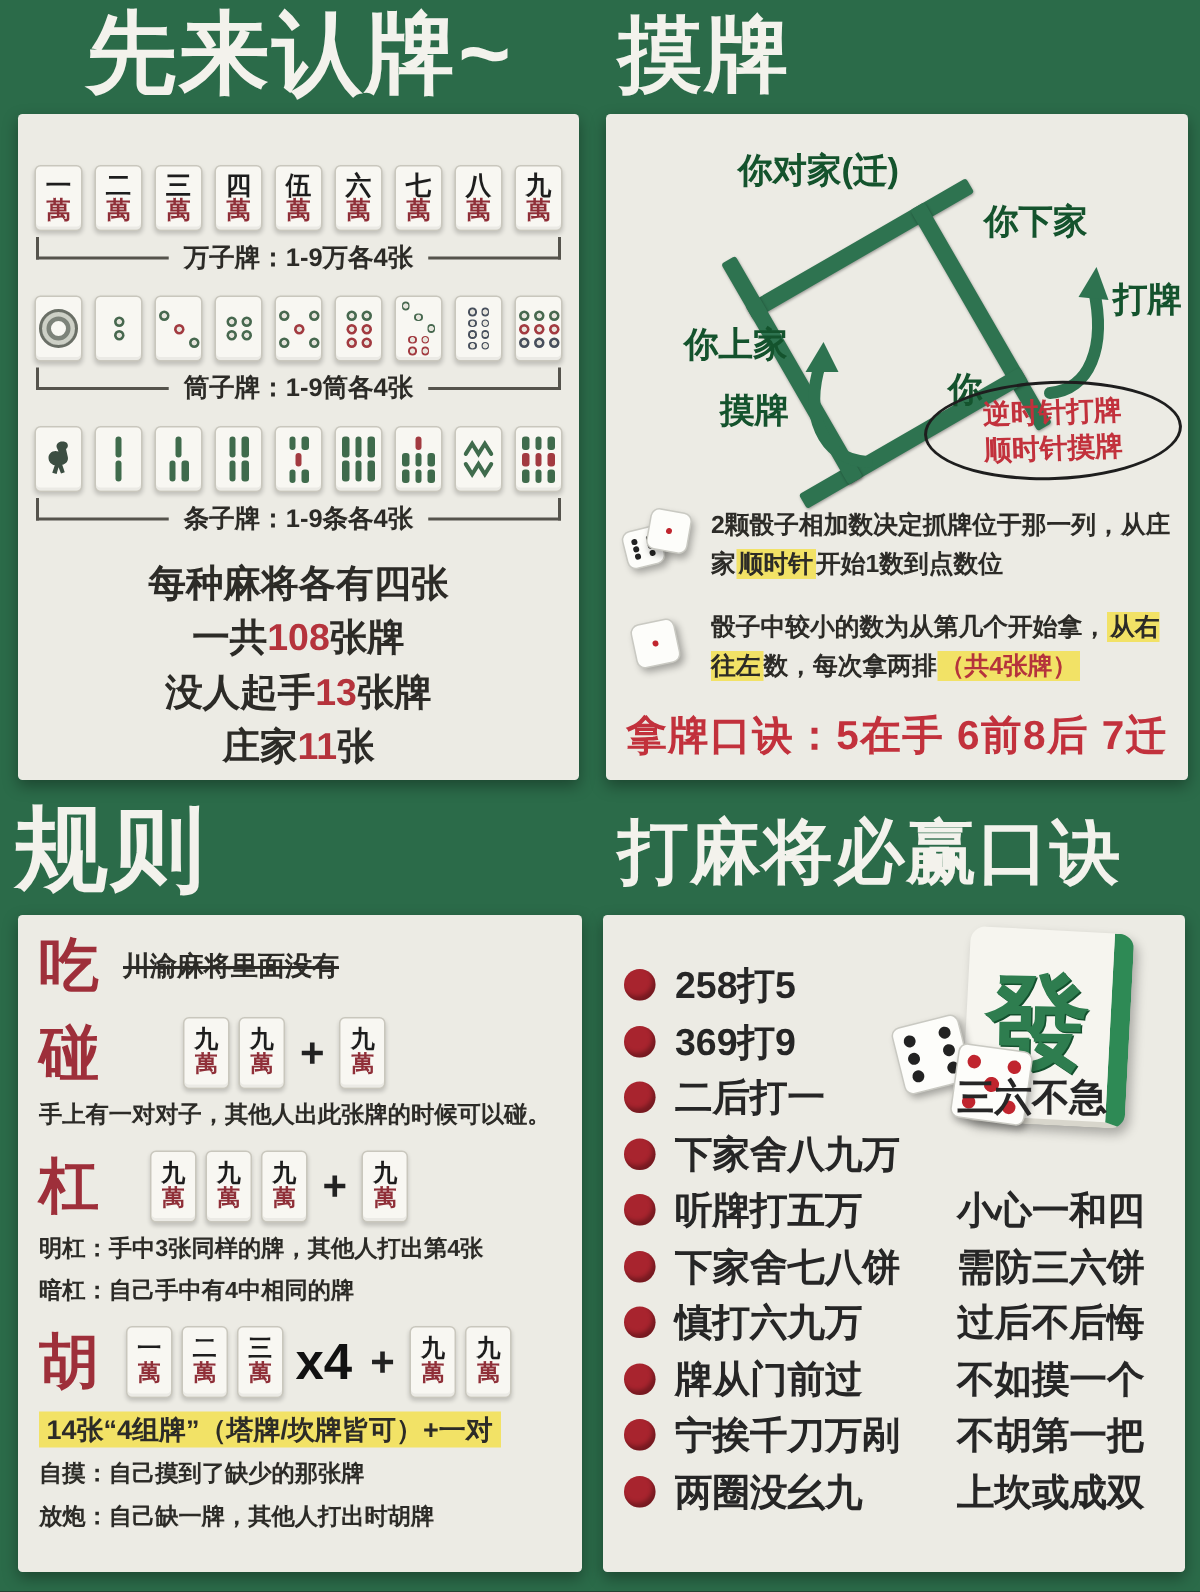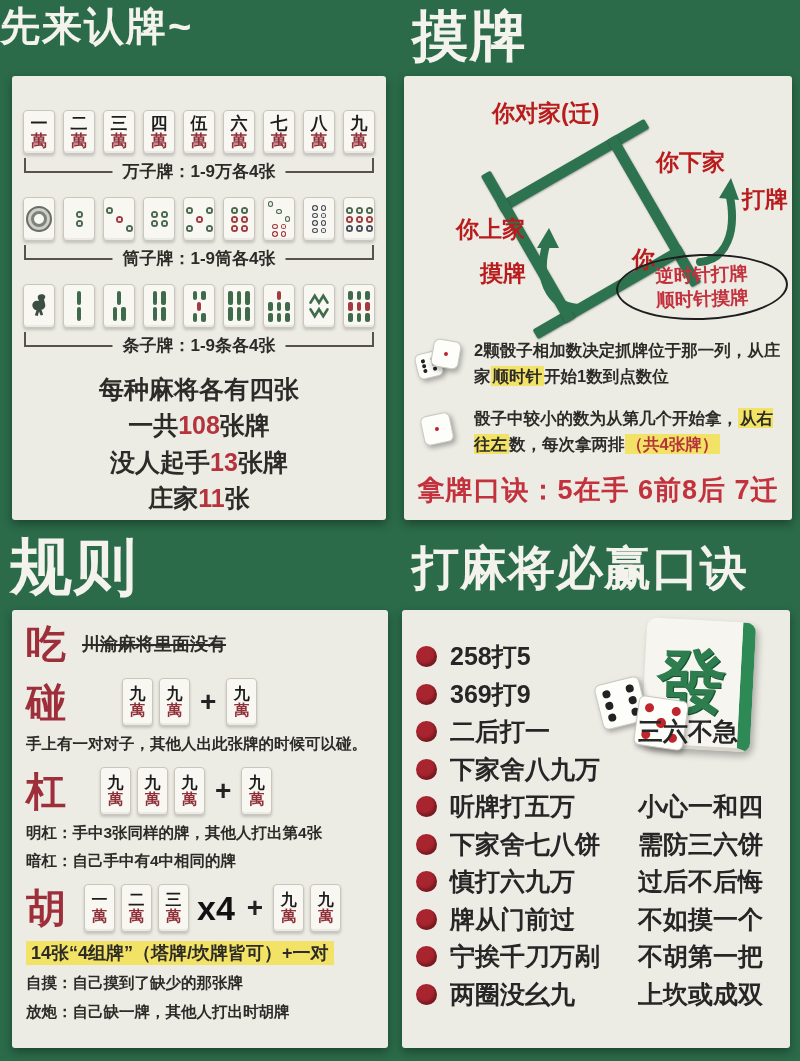--- a/index.html
+++ b/index.html
@@ -1,20 +1,20 @@
 <!DOCTYPE html>
 <html><head>
 <meta charset="utf-8">
 <style>
   html,body{margin:0;padding:0;background:#222;}
   .page{position:relative;width:800px;height:1061px;overflow:hidden;
         background:var(--bg,#2b6b49);
         font-family:"Liberation Sans","DejaVu Sans",sans-serif;}
   .quad-title{position:absolute;color:#f3f2ec;font-weight:900;line-height:1;white-space:nowrap;letter-spacing:2px;}
-  #title-tl{left:0;top:6px;width:400px;text-align:left;font-size:40px;}
+  #title-tl{left:0;top:6px;width:400px;text-align:center;font-size:60px;}
   #title-tr{left:412px;top:8px;font-size:56px;}
   #title-bl{left:10px;top:536px;font-size:62px;}
   #title-br{left:412px;top:544px;font-size:47px;letter-spacing:1px;}
 
   .panel{position:absolute;background:var(--panel,#ecebe4);border-radius:3px;
          box-shadow:0 4px 10px rgba(0,0,0,.35);}
   #panel-tl{left:12px;top:76px;width:374px;height:444px;}
   #panel-tr{left:404px;top:76px;width:388px;height:444px;}
   #panel-bl{left:12px;top:610px;width:376px;height:438px;}
   #panel-br{left:402px;top:610px;width:388px;height:438px;}
@@ -57,22 +57,22 @@
 
   
   .diagram{position:relative;height:258px;}
   .sq{position:absolute;left:118px;top:84px;width:138px;height:138px;transform:rotate(-30deg);}
   .sqbar{position:absolute;background:var(--stick,#2e7350);border-radius:2px;
          box-shadow:0 1px 2px rgba(0,0,0,.35);}
   .sb-top{left:0;top:0;width:170px;height:11px;}
   .sb-right{left:127px;top:0;width:11px;height:170px;}
   .sb-bottom{left:-32px;top:127px;width:170px;height:11px;}
   .sb-left{left:0;top:-32px;width:11px;height:170px;}
-  .dlabel{position:absolute;font-weight:900;color:#b91c1c;font-size:23px;white-space:nowrap;}
-  #dl-opposite{left:88px;top:22px;} #dl-next{left:252px;top:71px;}
+  .dlabel{position:absolute;font-weight:900;color:#14532d;font-size:23px;white-space:nowrap;}
+  #dl-opposite{left:88px;top:22px;} #dl-next{left:252px;top:56px;}
   #dl-discard{left:338px;top:108px;} #dl-previous{left:52px;top:138px;}
   #dl-draw{left:76px;top:182px;} #dl-you{left:228px;top:168px;}
   .arr{position:absolute;} #arr-discard{left:288px;top:100px;} #arr-draw{left:128px;top:152px;}
   .oval{position:absolute;left:212px;top:178px;width:168px;height:62px;border:2.5px solid #1e1e1e;
         border-radius:50%;display:flex;flex-direction:column;align-items:center;justify-content:center;
         transform:rotate(-2deg);}
   .oval span{font-size:18.5px;font-weight:900;color:#c2313c;line-height:1.3;white-space:nowrap;}
 
   .tr-bullets{position:absolute;left:12px;top:262px;right:8px;}
   .bullet{display:flex;gap:8px;align-items:flex-start;}

